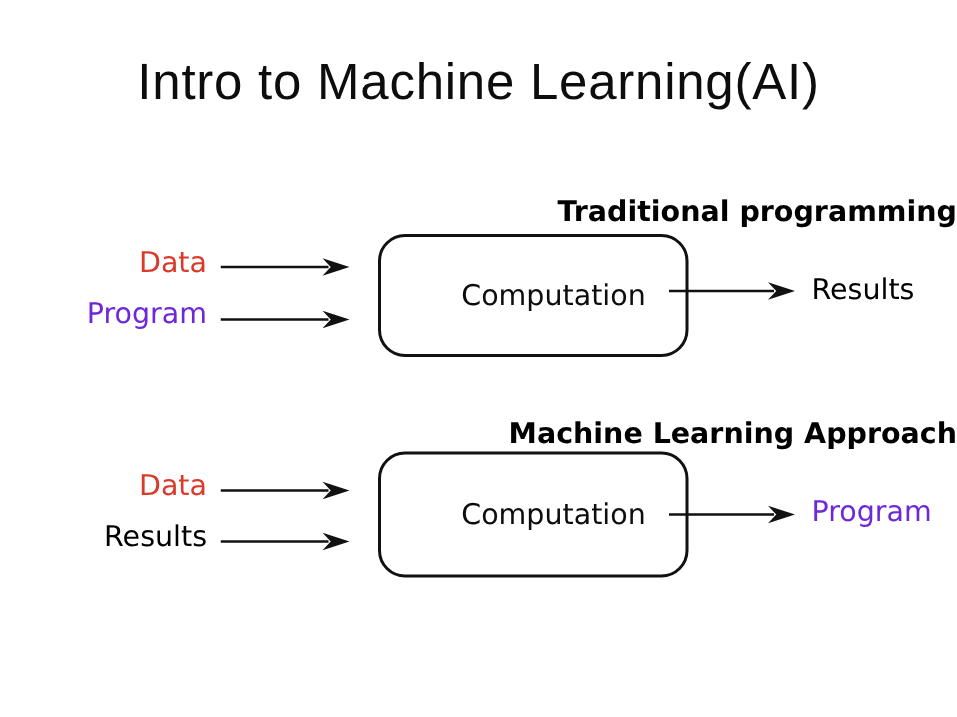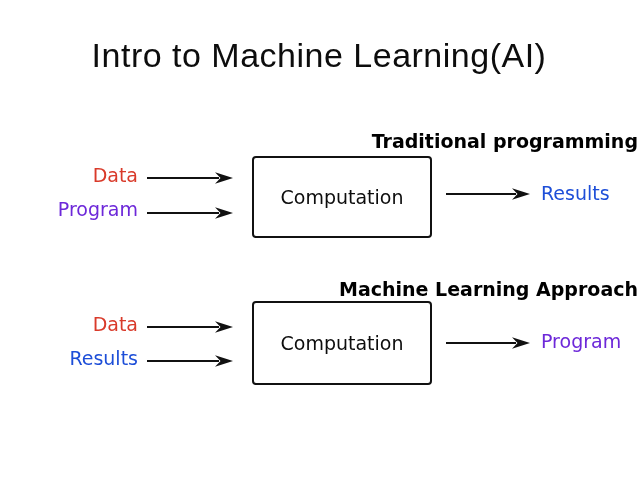--- a/index.html
+++ b/index.html
@@ -41,31 +41,32 @@
     line-height: 20px;
     white-space: nowrap;
   }
   .label.side {
     left: 16px;
     width: 122px;
     text-align: right;
   }
   .c-data    { color: #d93a2a; }
   .c-program { color: #6d28d9; }
-  .c-results { color: #1d4ed8; }
+  .c-results { color: #000000; }
   .process-box {
     position: absolute;
     left: 252px;
     width: 176px;
     border: 2px solid #111111;
-    border-radius: 4px;
+    border-radius: 18px;
     background: #ffffff;
     display: flex;
     align-items: center;
     justify-content: center;
+    padding-left: 27px;
   }
   .process-box .process-label {
     position: static;
     font-size: 19px;
     color: #0d0d0d;
   }
   .arrow {
     position: absolute;
     width: 86px;
     height: 14px;

